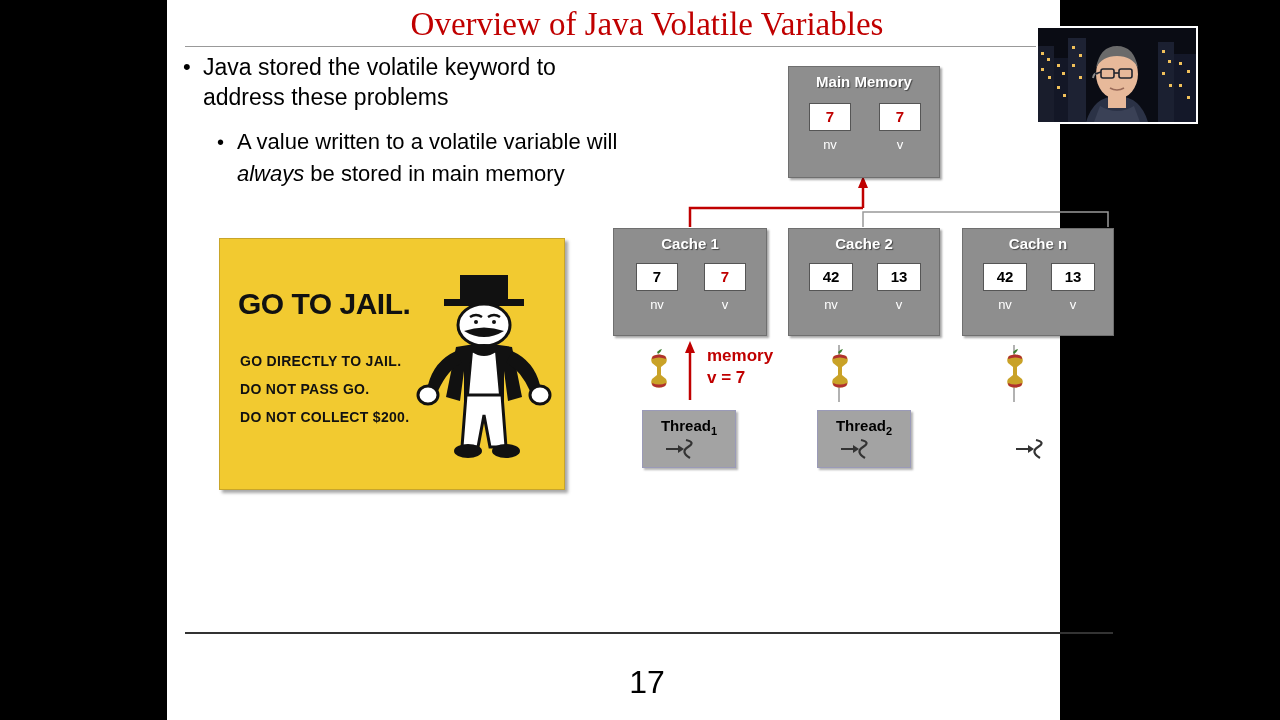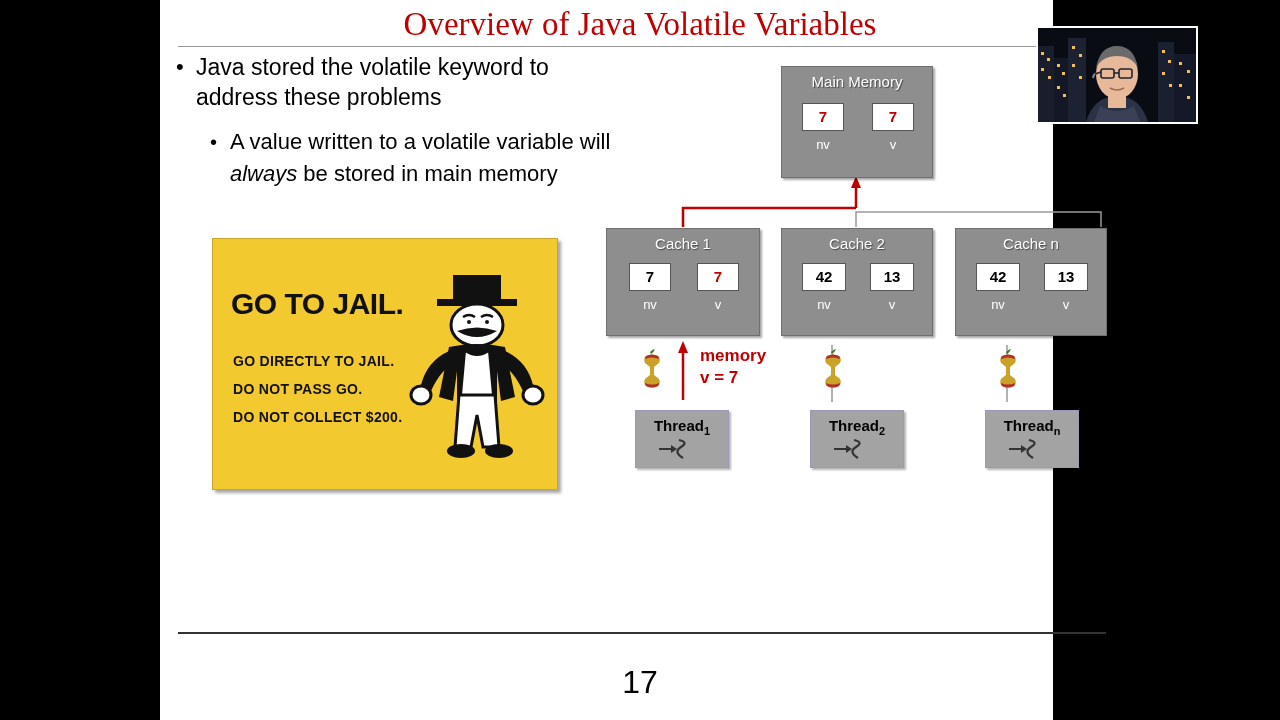--- a/index.html
+++ b/index.html
@@ -15,21 +15,21 @@
   }
   #stage {
     position: relative;
     width: 1280px;
     height: 720px;
     background: #000000;
   }
   
   #slide {
     position: absolute;
-    left: 160px;
+    left: 167px;
     top: 0;
     width: 893px;
     height: 720px;
     background: #ffffff;
   }
   #title {
     position: absolute;
     left: 20px;
     top: 4px;
     width: 920px;
@@ -151,21 +151,21 @@
     background: #8e8e8e;
     border: 1px solid #6f6f6f;
     box-shadow: 2px 2px 2px rgba(0,0,0,0.35);
     box-sizing: border-box;
   }
   .box3d .hdr {
     position: absolute;
     left: 0; right: 0; top: 6px;
     text-align: center;
     font-size: 15px;
-    font-weight: normal;
+    font-weight: bold;
     color: #ffffff;
     text-shadow: 1px 1px 1px rgba(0,0,0,0.5);
   }
   .cell {
     position: absolute;
     background: #ffffff;
     border: 1px solid #555;
     box-sizing: border-box;
     text-align: center;
     font-size: 15px;
@@ -359,24 +359,20 @@
         <div>memory</div>
         <div>v = 7</div>
       </div>
 
       <div class="thread" style="left:475px;top:410px;width:94px;height:58px;">
         <div class="tname"><span>Thread</span><sub>1</sub></div>
         <div class="squig"></div>
       </div>
       <div class="thread" style="left:650px;top:410px;width:94px;height:58px;">
         <div class="tname"><span>Thread</span><sub>2</sub></div>
-        <div class="squig"></div>
-      </div>
-      <div class="thread" style="left:825px;top:410px;width:94px;height:58px;">
-        <div class="tname"><span>Thread</span><sub>n</sub></div>
         <div class="squig"></div>
       </div>
 
       <svg style="position:absolute;left:497px;top:436px;width:50px;height:26px" viewBox="0 0 50 26">
         <path d="M2 13 l12 0" stroke="#333" stroke-width="2" fill="none"></path>
         <polygon points="14,9 20,13 14,17" fill="#333"></polygon>
         <path d="M22 4 q10 2 2 7 q-8 5 2 11" stroke="#333" stroke-width="2.2" fill="none"></path>
       </svg>
       <svg style="position:absolute;left:672px;top:436px;width:50px;height:26px" viewBox="0 0 50 26">
         <path d="M2 13 l12 0" stroke="#333" stroke-width="2" fill="none"></path>

